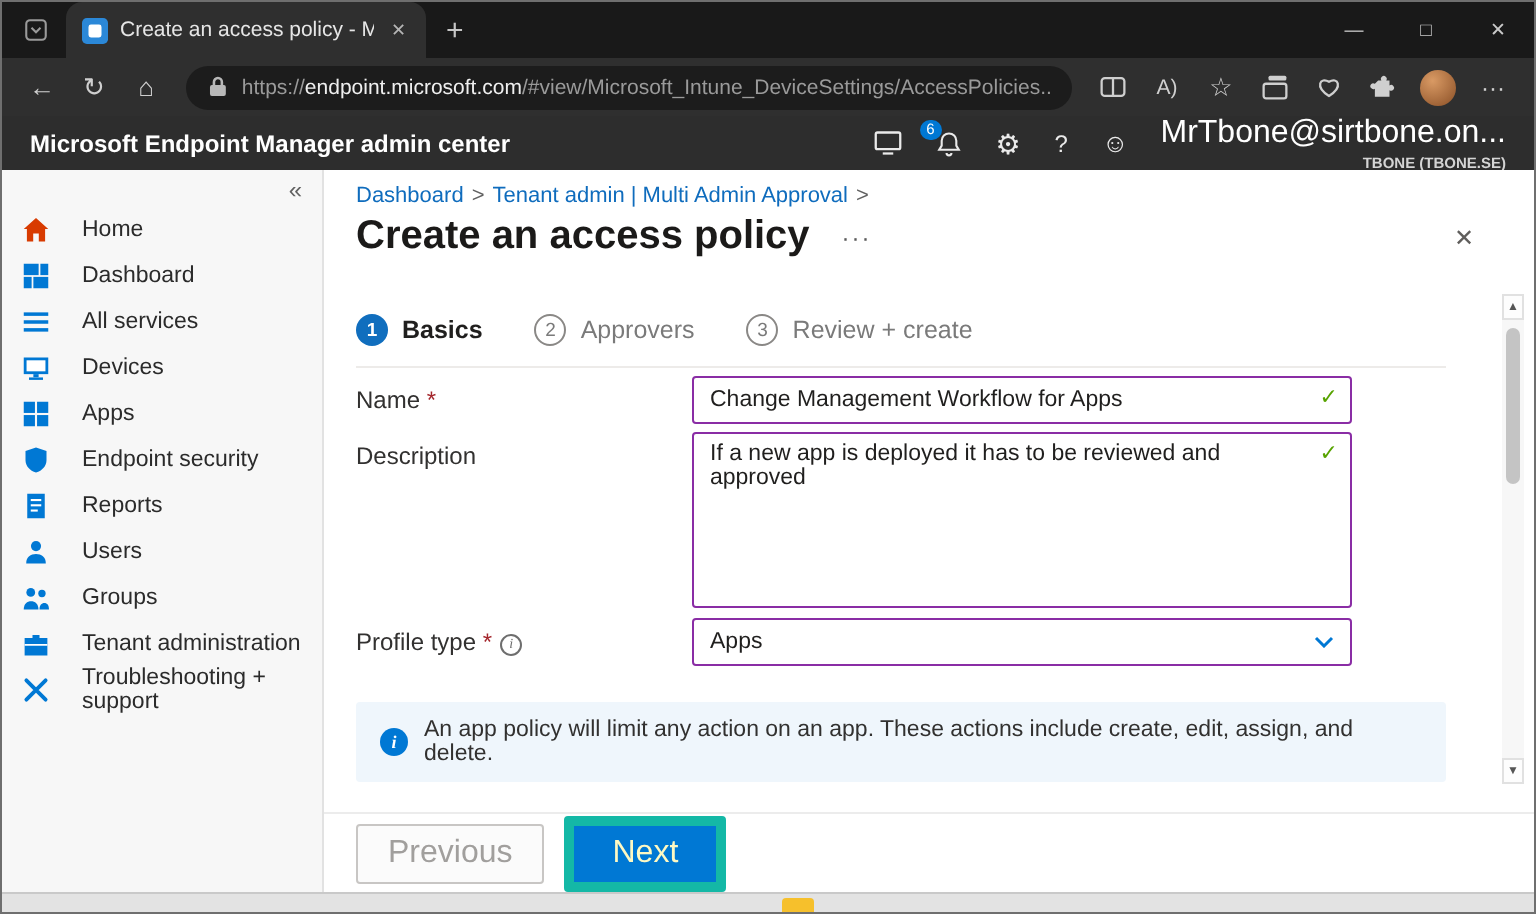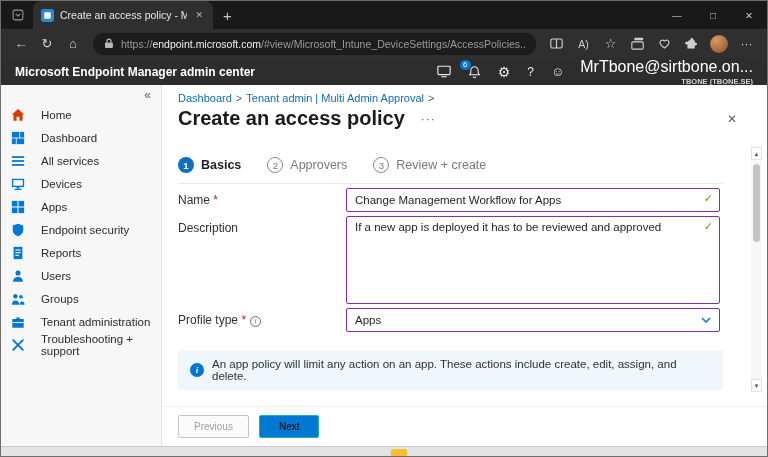--- a/index.html
+++ b/index.html
@@ -56,35 +56,35 @@
   .scircle { width:16px; height:16px; border-radius:50%; font-size:9.5px; display:flex; align-items:center; justify-content:center; }
   .step.active .scircle { background:#106ebe; color:#fff; font-weight:700; }
   .step.active .slabel { font-size:12.5px; font-weight:700; color:#201f1e; }
   .step:not(.active) .scircle { border:1px solid #8a8886; color:#7a7a7a; background:#fff; }
   .step:not(.active) .slabel { font-size:12.5px; color:#7a7a7a; }
 
   .frow { display:flex; margin-top:4px; }
   .flabel { width:168px; font-size:12px; color:#323130; padding-top:5px; }
   .req { color:#a4262c; }
   .info-circle { display:inline-flex; width:11px; height:11px; border:1px solid #6e6e6e; border-radius:50%; font-size:7px; color:#6e6e6e; align-items:center; justify-content:center; margin-left:4px; vertical-align:1px; font-style:italic; font-family:"Liberation Serif", serif; }
-  .control { width:374px; position:relative; }
+  .control { width:330px; position:relative; }
   .txt, .ta, .dropdown { width:100%; border:1px solid #8a2da5; border-radius:2px; font-size:11.5px; color:#201f1e; background:#fff; }
   .txt { height:24px; padding:0 24px 0 8px; }
   .ta { height:88px; padding:4px 24px 4px 8px; resize:none; font-family:"Liberation Sans", sans-serif; }
   .valid { position:absolute; right:7px; top:4px; color:#57a300; font-size:11px; }
   .dropdown { height:24px; display:flex; align-items:center; padding:0 8px; }
   .dropdown .chev { margin-left:auto; display:flex; }
 
   .banner { display:flex; align-items:center; gap:8px; margin:18px 28px 0 0; background:#eff6fc; border-radius:2px; padding:8px 12px; font-size:11.5px; color:#323130; }
   .banner-ic { width:14px; height:14px; flex-shrink:0; border-radius:50%; background:#0078d4; color:#fff; font-size:9px; font-style:italic; font-weight:700; display:flex; align-items:center; justify-content:center; font-family:"Liberation Serif", serif; }
 
   .footer-bar { position:absolute; left:0; right:0; bottom:0; height:40px; background:#fff; border-top:1px solid #ececec; display:flex; align-items:center; gap:10px; padding:0 16px; }
-  .btn { font-size:10px; padding:5px 15px; border-radius:2px; cursor:default; }
+  .btn { font-size:16px; padding:5px 15px; border-radius:2px; cursor:default; }
   .btn.prev { background:#fbfbfb; border:1px solid #c8c6c4; color:#a19f9d; }
-  .btn.next { background:#0078d4; border:1px solid #14b8a6; color:#000000; padding:5px 19px; }
+  .btn.next { background:#0078d4; border:5px solid #14b8a6; color:#fef9c3; padding:5px 19px; }
 
   .vscroll { position:absolute; top:62px; right:5px; bottom:54px; width:11px; display:flex; flex-direction:column; }
   .sarrow { height:13px; border:1px solid #e1e1e1; background:#fdfdfd; color:#555; font-size:6px; display:flex; align-items:center; justify-content:center; }
   .strack { flex:1; background:#f7f7f7; position:relative; }
   .sthumb { position:absolute; left:2px; top:4px; width:7px; height:78px; background:#c4c4c4; border-radius:4px; }
 
   .bottom-strip { position:absolute; left:0; right:0; bottom:0; height:10px; background:#e3e3e3; border-top:1px solid #c9c9c9; }
   .taskbar-frag { position:absolute; left:390px; bottom:0; width:16px; height:7px; background:#f6c02c; border-radius:2px 2px 0 0; }
 </style>
 </head>

